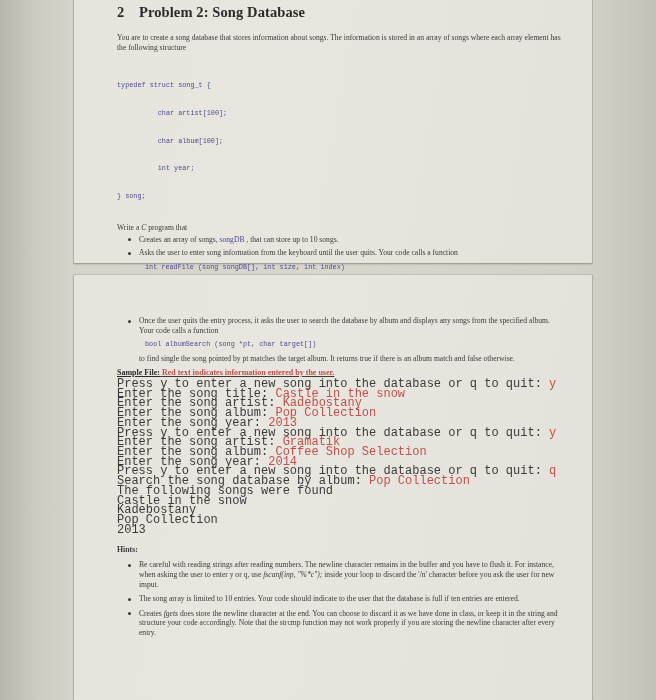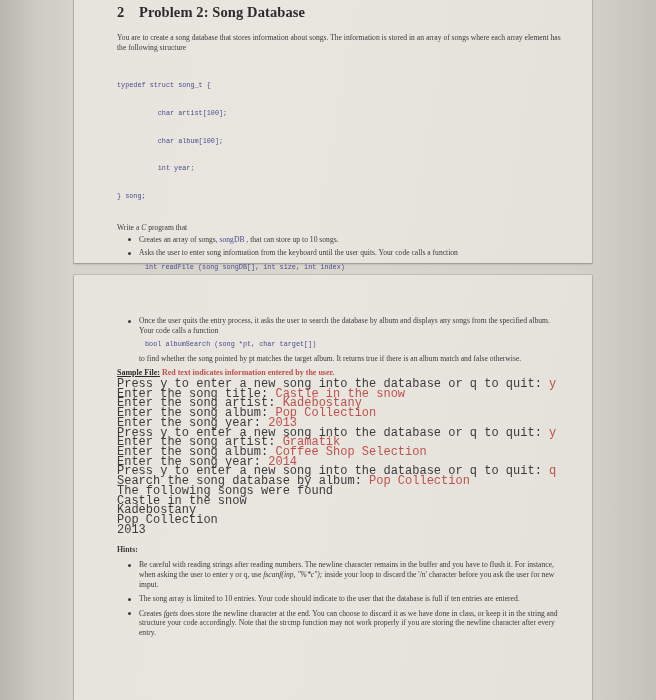--- a/index.html
+++ b/index.html
@@ -41,21 +41,21 @@
   ul { margin: 2px 0 0 0; padding: 0 0 0 22px; list-style: none; }
   ul li { position: relative; font-size: 7.6px; line-height: 9.6px; margin-bottom: 4px; }
   ul li::before {
     content: ""; position: absolute; left: -11px; top: 3.5px;
     width: 3px; height: 3px; border-radius: 50%; background: #3a3a3c;
   }
   .inline-code-blue { color: #4a4d8f; }
   .func-sig { margin: 5px 0 5px 6px; }
   .em { font-style: italic; }
 
-  .sample-heading { margin-top: 4px; font-size: 8px; font-weight: bold; }
+  .sample-heading { margin-top: 4px; font-size: 8px; font-weight: bold; text-decoration: underline; }
   .sample-heading .lbl { text-decoration: underline; color: #2b2b2e; }
   .sample-heading .red { color: #c0504d; }
   .terminal {
     font-family: "Liberation Mono", "DejaVu Sans Mono", monospace;
     font-size: 12px; line-height: 9.7px; color: #3b3b3e; margin-top: 3px;
   }
   .terminal .line { white-space: pre; }
   .terminal .input { color: #c0504d; }
   .hints-title { margin-top: 10px; font-size: 7.8px; font-weight: bold; }
   .hints ul { margin-top: 6px; }
@@ -93,21 +93,21 @@
     </ul>
   </div>
 </div>
 
 <div class="page page2">
   <div class="content">
     <ul>
       <li>
         <div>Once the user quits the entry process, it asks the user to search the database by album and displays any songs from the specified album. Your code calls a function</div>
         <div class="code func-sig">bool albumSearch (song *pt, char target[])</div>
-        <div>to find whether the song pointed by pt matches the target album. It returns true if there is an album match and false otherwise.</div>
+        <div>to find single the song pointed by pt matches the target album. It returns true if there is an album match and false otherwise.</div>
       </li>
     </ul>
 
     <div class="sample-heading">
       <span class="lbl">Sample File:</span>
       <span class="red">Red text indicates information entered by the user.</span>
     </div>
 
     <div class="terminal">
       <div class="line"><span>Press y to enter a new song into the database or q to quit: </span><span class="input">y</span></div>

